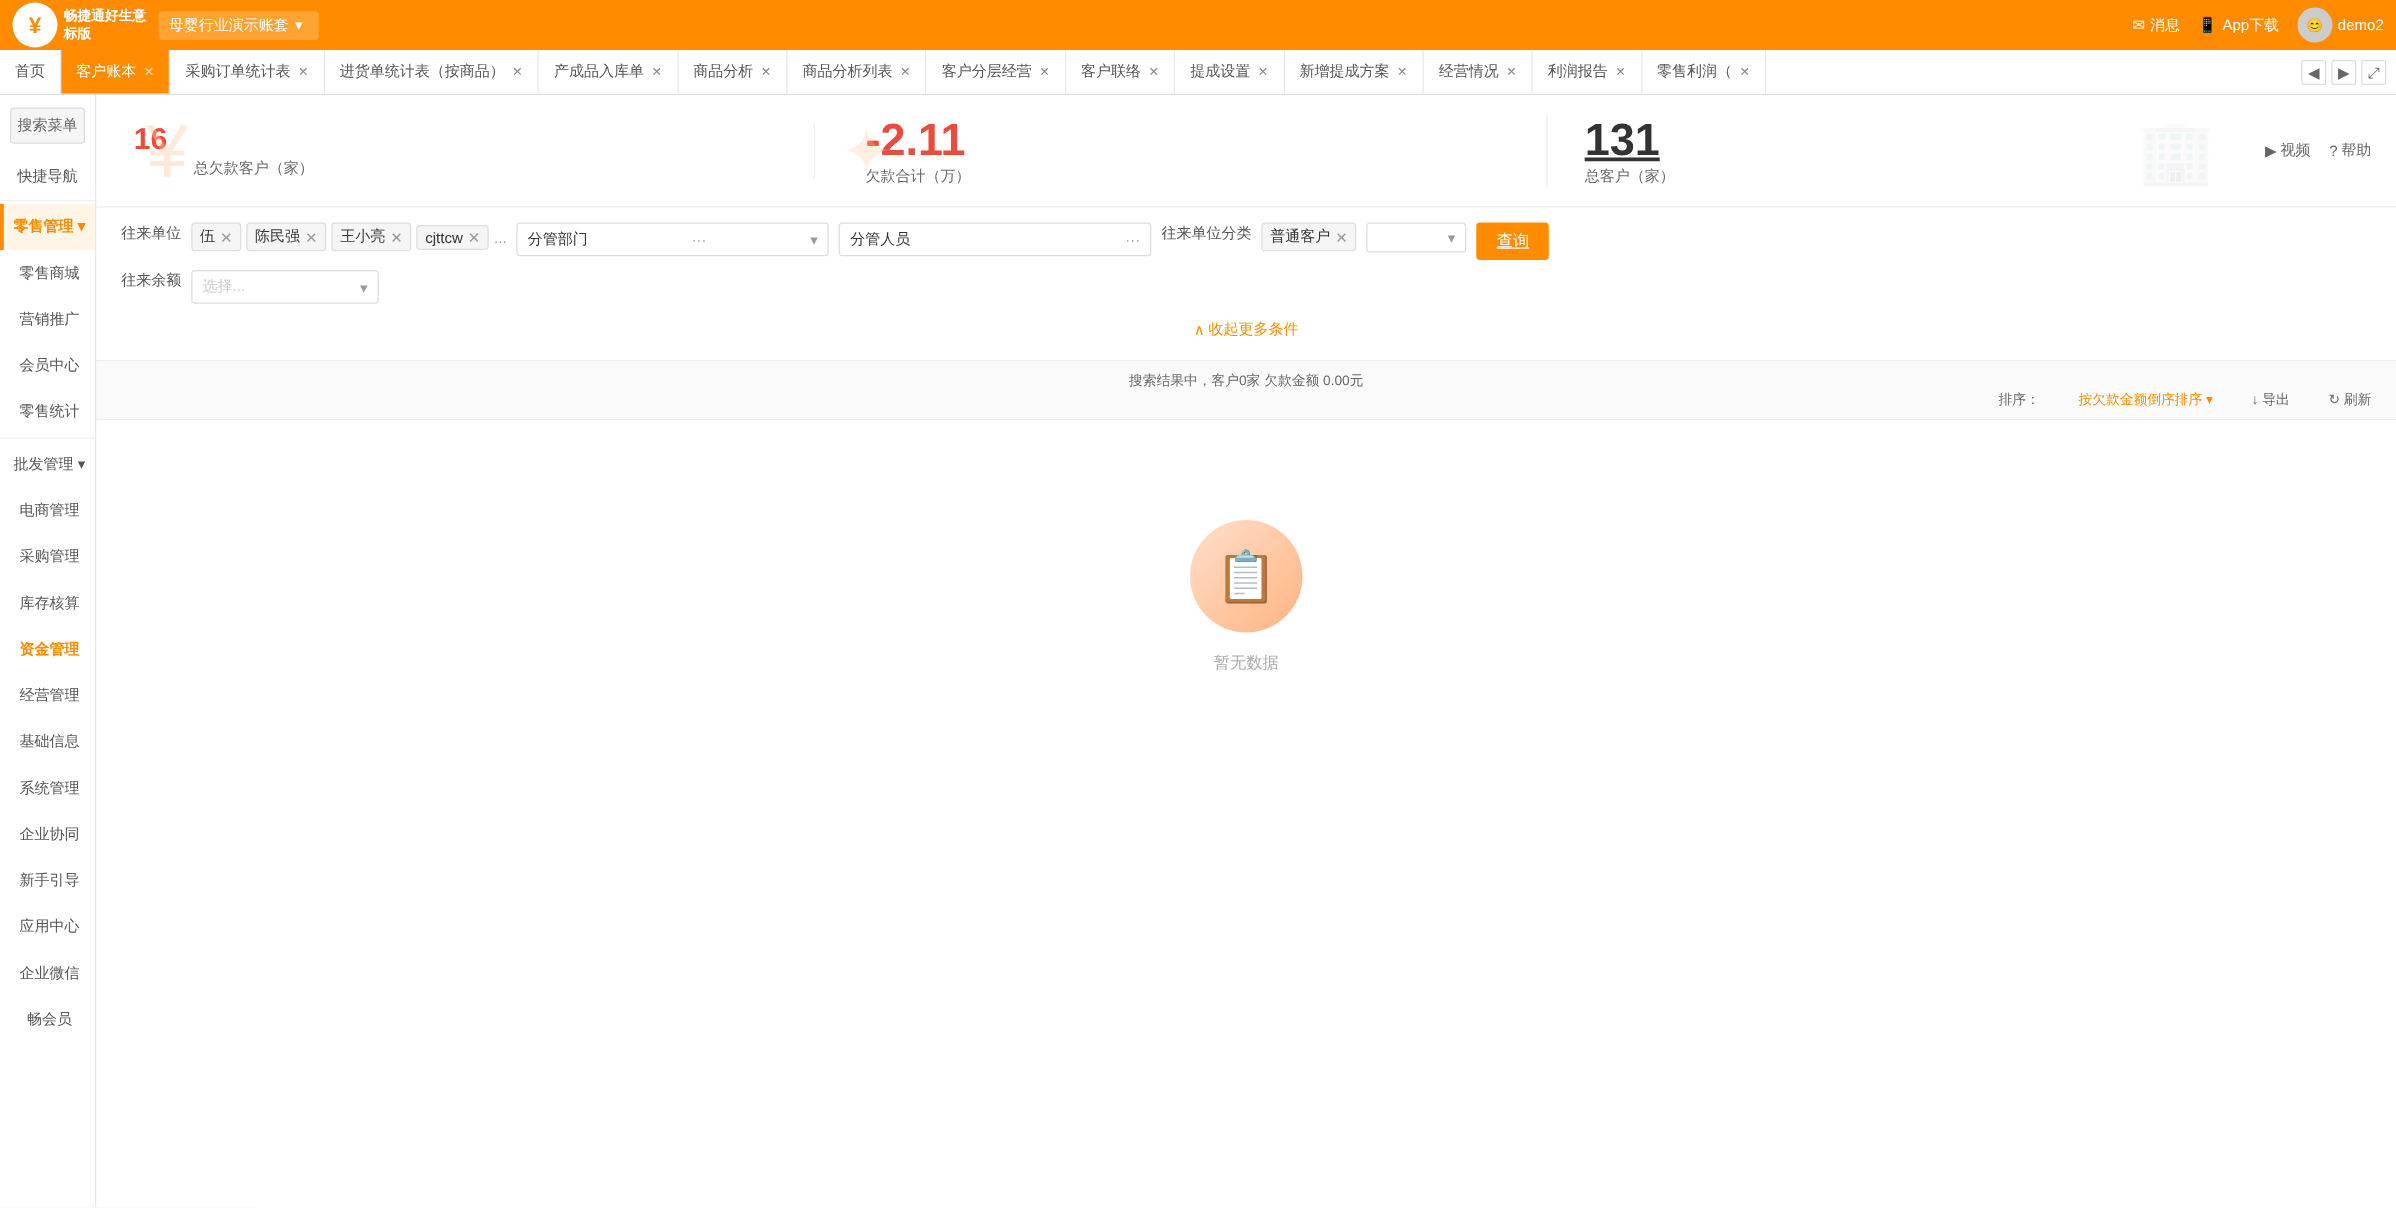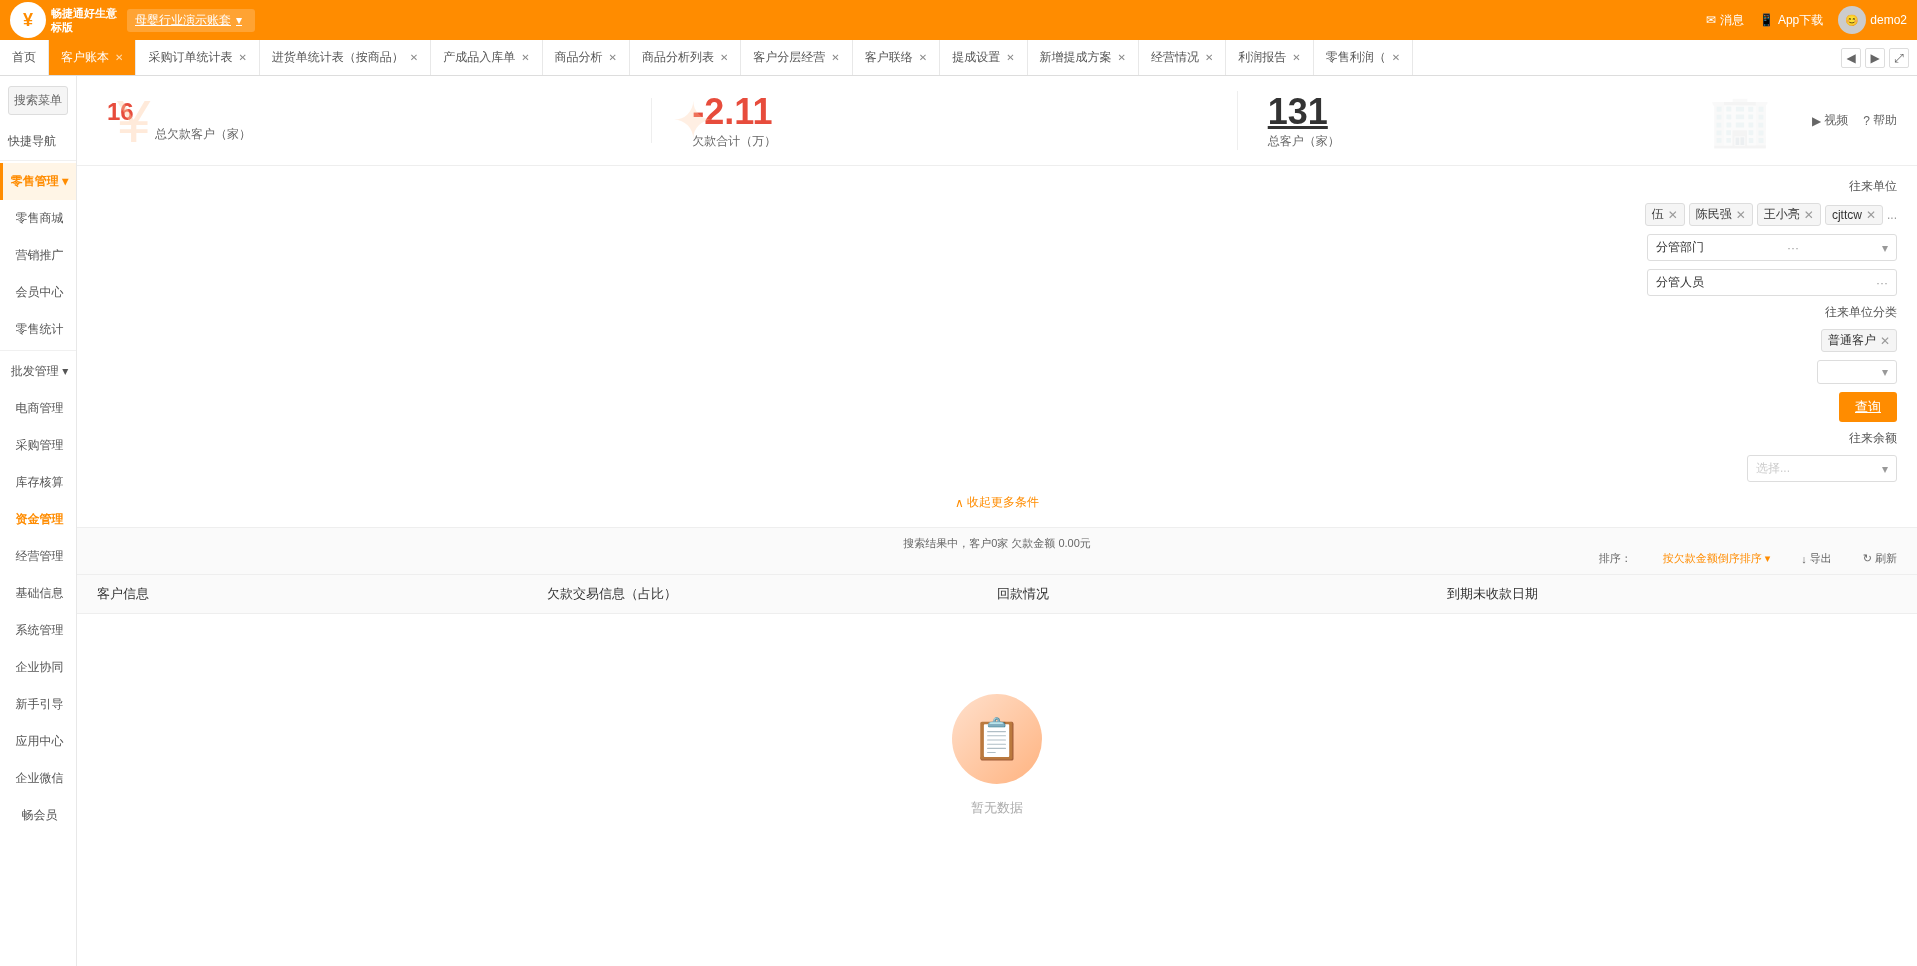--- a/index.html
+++ b/index.html
@@ -5,55 +5,55 @@
     * { box-sizing: border-box; margin: 0; padding: 0; font-family: 'Microsoft YaHei', Arial, sans-serif; }
     body { background: #f5f5f5; font-size: 13px; color: #333; overflow: hidden; height: 966px; }
 
     
     .app-wrapper { display: flex; flex-direction: column; height: 100vh; }
     .top-bar { display: flex; align-items: center; background: #ff8c00; height: 40px; padding: 0 10px; flex-shrink: 0; }
     .logo-area { display: flex; align-items: center; color: white; font-size: 13px; font-weight: bold; min-width: 88px; }
     .logo-icon { width: 36px; height: 36px; background: white; border-radius: 50%; display: flex; align-items: center; justify-content: center; color: #ff8c00; font-size: 18px; margin-right: 5px; }
     .logo-text { font-size: 11px; line-height: 1.3; }
     .org-selector { display: flex; align-items: center; background: rgba(255,255,255,0.2); border-radius: 3px; padding: 3px 8px; color: white; font-size: 12px; margin-left: 10px; cursor: pointer; }
-    .org-selector span { margin-right: 5px; text-decoration: underline; }
+    .org-selector span { margin-right: 5px; }
     .top-right { margin-left: auto; display: flex; align-items: center; gap: 15px; color: white; font-size: 12px; }
     .top-right-item { display: flex; align-items: center; gap: 4px; cursor: pointer; }
     .avatar { width: 28px; height: 28px; border-radius: 50%; background: #ccc; display: flex; align-items: center; justify-content: center; font-size: 11px; color: #666; overflow: hidden; }
 
     
     .tab-bar { display: flex; align-items: center; background: #fff; border-bottom: 1px solid #ddd; height: 36px; overflow: hidden; flex-shrink: 0; }
     .tab { display: flex; align-items: center; padding: 0 12px; height: 100%; font-size: 12px; cursor: pointer; border-right: 1px solid #e8e8e8; white-space: nowrap; color: #555; position: relative; }
     .tab.active { background: #ff8c00; color: white; }
     .tab .close-btn { margin-left: 6px; font-size: 10px; opacity: 0.7; }
     .tab-controls { display: flex; align-items: center; margin-left: auto; padding: 0 8px; gap: 4px; }
     .tab-control-btn { width: 20px; height: 20px; display: flex; align-items: center; justify-content: center; cursor: pointer; font-size: 12px; color: #666; border: 1px solid #ddd; border-radius: 2px; }
 
     
     .main-area { display: flex; flex: 1; overflow: hidden; }
 
     
     .sidebar { width: 77px; background: #fff; border-right: 1px solid #e8e8e8; display: flex; flex-direction: column; overflow-y: auto; flex-shrink: 0; }
     .sidebar-search { padding: 10px 8px; text-align: center; }
     .sidebar-search-btn { width: 100%; padding: 5px; background: #f5f5f5; border: 1px solid #ddd; border-radius: 3px; font-size: 12px; cursor: pointer; color: #666; }
-    .sidebar-nav-btn { padding: 8px; text-align: left; font-size: 12px; cursor: pointer; color: #555; }
+    .sidebar-nav-btn { padding: 8px; text-align: center; font-size: 12px; cursor: pointer; color: #555; }
     .sidebar-item { padding: 10px 5px; text-align: center; font-size: 12px; cursor: pointer; color: #555; border-left: 3px solid transparent; }
     .sidebar-item.active { background: #fff5e6; color: #ff8c00; font-weight: bold; border-left: 3px solid #ff8c00; }
     .divider { height: 1px; background: #f0f0f0; margin: 2px 0; }
 
     
     .content { flex: 1; display: flex; flex-direction: column; overflow: hidden; background: #f0f2f5; }
 
     
     .stats-header { background: white; display: flex; align-items: center; padding: 15px 20px; border-bottom: 1px solid #eee; flex-shrink: 0; position: relative; }
     .stats-help-btn { display: flex; align-items: center; gap: 3px; cursor: pointer; }
 
     
     .filter-area { background: white; padding: 12px 20px; border-bottom: 1px solid #eee; flex-shrink: 0; }
-    .filter-row { display: flex; align-items: flex-end; flex-wrap: wrap; gap: 8px; margin-bottom: 8px; flex-direction: column; }
+    .filter-row { display: flex; align-items: flex-start; flex-wrap: wrap; gap: 8px; margin-bottom: 8px; }
     .filter-row:last-child { margin-bottom: 0; }
     .filter-label { font-size: 12px; color: #555; white-space: nowrap; }
     .filter-tags { display: flex; gap: 4px; flex-wrap: wrap; align-items: center; }
     .filter-tag { display: flex; align-items: center; background: #f5f5f5; border: 1px solid #ddd; border-radius: 3px; padding: 2px 6px; font-size: 12px; color: #333; }
     .filter-tag .remove { margin-left: 4px; cursor: pointer; color: #999; }
     .filter-more { color: #999; cursor: pointer; font-size: 12px; }
     .filter-select { display: flex; align-items: center; border: 1px solid #ddd; border-radius: 3px; padding: 4px 8px; font-size: 12px; min-width: 150px; cursor: pointer; background: white; position: relative; }
     .filter-select-wide { min-width: 250px; }
     .filter-select .arrow { margin-left: auto; color: #999; }
     .filter-select-dots { margin-left: auto; color: #999; }
@@ -352,26 +352,20 @@
             <span>导出</span>
           </div>
           <div class="action-btn">
             <span>↻</span>
             <span>刷新</span>
           </div>
         </div>
       </div>
 
       <div class="table-container">
-        <div class="table-header">
-          <div>客户信息</div>
-          <div>欠款交易信息（占比）</div>
-          <div>回款情况</div>
-          <div>到期未收款日期</div>
-        </div>
         <div class="table-body">
           <div style="display:flex;flex-direction:column;align-items:center;">
             <div style="width:90px;height:90px;border-radius:50%;background:linear-gradient(135deg,#ffe0cc,#ffb380);display:flex;align-items:center;justify-content:center;font-size:40px;margin-bottom:15px;">📋</div>
             <span style="font-size:13px;color:#aaa;">暂无数据</span>
           </div>
         </div>
       </div>
 
     </div>
   </div>

